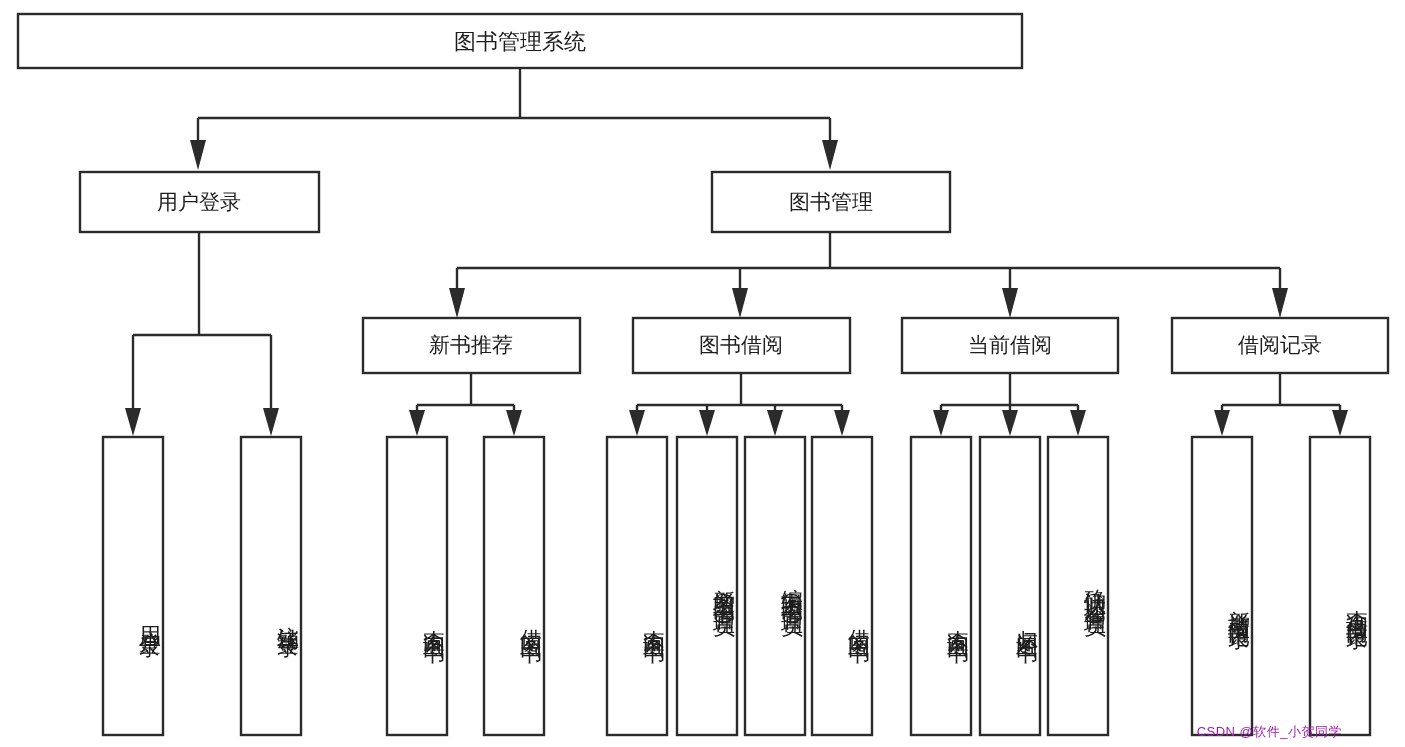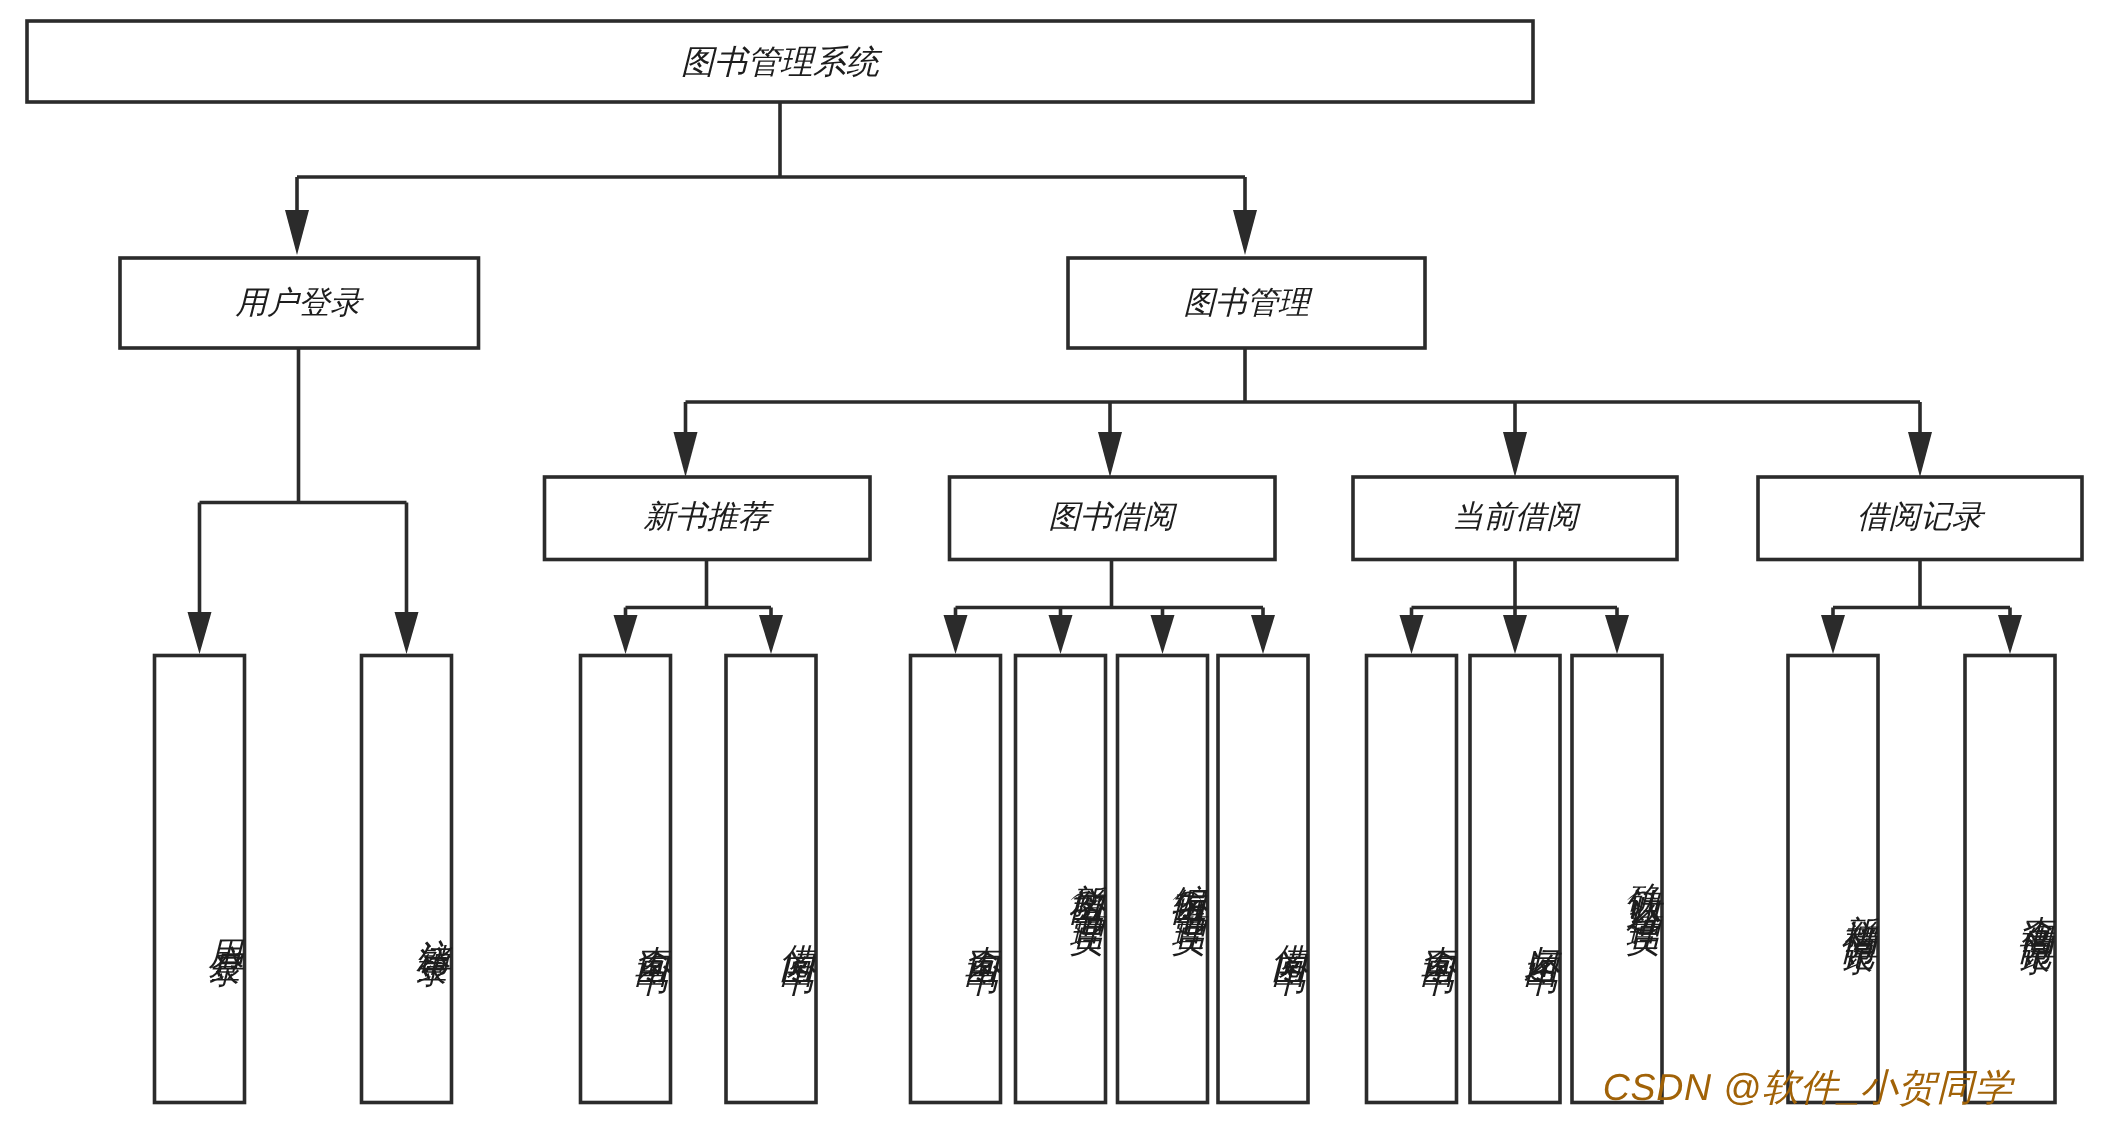--- a/index.html
+++ b/index.html
@@ -12,21 +12,20 @@
     height: 747px;
     font-family: "Liberation Sans", "DejaVu Sans", sans-serif;
     overflow: hidden;
     position: relative;
   }
   #diagram-root {
     position: relative;
     width: 1350px;
     height: 747px;
     background: #ffffff;
-    font-style: italic;
   }
   svg.canvas {
     position: absolute;
     left: 0;
     top: 0;
     width: 1405px;
     height: 747px;
     display: block;
   }
   .node-box {
@@ -67,22 +66,22 @@
     align-items: flex-start;
     justify-content: center;
     white-space: nowrap;
     pointer-events: none;
   }
   .watermark {
     position: absolute;
     right: 8px;
     bottom: 6px;
     font-family: "Liberation Sans", "DejaVu Sans", sans-serif;
-    font-size: 25px;
-    color: #a16207;
+    font-size: 13px;
+    color: #a21caf;
     letter-spacing: 0.5px;
     white-space: nowrap;
   }
 </style>
 </head>
 <body>
 
 <div id="diagram-root">
 
   <svg class="canvas" viewBox="0 0 1405 747">

